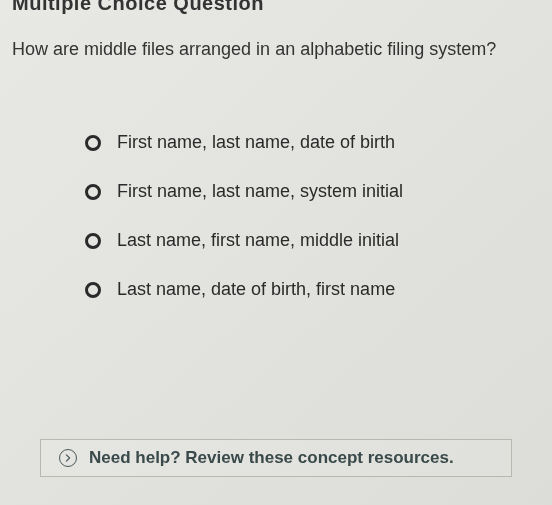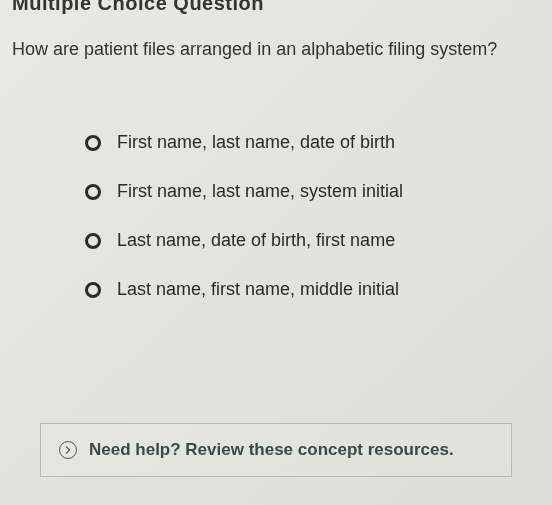--- a/index.html
+++ b/index.html
@@ -49,21 +49,21 @@
       font-size: 18px;
       color: #2a2a2a;
     }
     .help-box {
       position: absolute;
       bottom: 20px;
       left: 40px;
       right: 40px;
       border: 1px solid #b8b8b0;
       background: rgba(255,255,255,0.1);
-      padding: 16px 18px;
+      padding: 8px 18px;
       display: flex;
       align-items: center;
     }
     .chevron-circle {
       width: 18px;
       height: 18px;
       border: 1.5px solid #4a5a5a;
       border-radius: 50%;
       display: flex;
       align-items: center;
@@ -86,42 +86,42 @@
       height: 100%;
     }
   </style>
 </head>
 <body>
 
 <div class="container">
 
   <div class="header-title">Multiple Choice Question</div>
 
-  <div class="question-text">How are patient files arranged in an alphabetic filing system?</div>
+  <div class="question-text">How are middle files arranged in an alphabetic filing system?</div>
 
   <div class="options-container">
 
     <div class="option-row">
       <span class="radio-circle"></span>
       <span class="option-label">First name, last name, date of birth</span>
     </div>
 
     <div class="option-row">
       <span class="radio-circle"></span>
       <span class="option-label">First name, last name, system initial</span>
     </div>
 
     <div class="option-row">
       <span class="radio-circle"></span>
-      <span class="option-label">Last name, date of birth, first name</span>
+      <span class="option-label">Last name, first name, middle initial</span>
     </div>
 
     <div class="option-row">
       <span class="radio-circle"></span>
-      <span class="option-label">Last name, first name, middle initial</span>
+      <span class="option-label">Last name, date of birth, first name</span>
     </div>
 
   </div>
 
   <div class="help-box">
     <span class="chevron-circle">
       <svg viewBox="0 0 10 10" fill="none">
         <path d="M3 1 L7 5 L3 9" stroke="#4a5a5a" stroke-width="1.5" stroke-linecap="round" stroke-linejoin="round"></path>
       </svg>
     </span>

